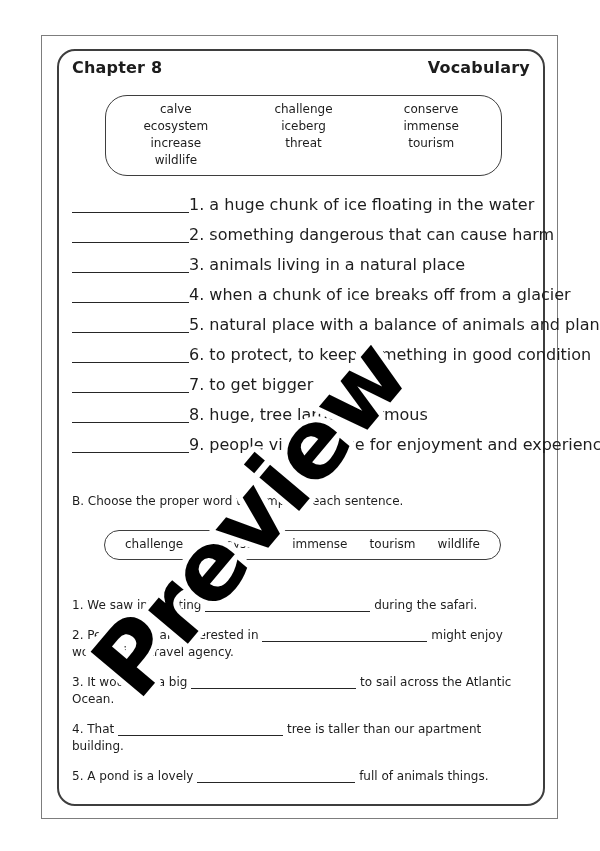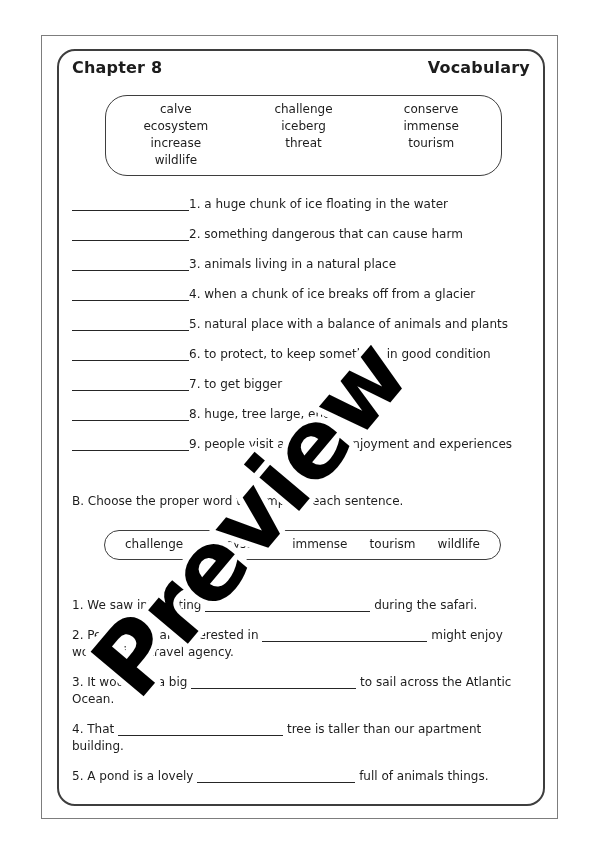--- a/index.html
+++ b/index.html
@@ -63,21 +63,21 @@
     margin: 20px 0 0 32px;
     width: 397px;
     border-radius: 15px;
     padding: 5px 20px 6px 20px;
     display: flex;
     justify-content: space-between;
     text-align: center;
   }
   .items-a { margin-top: 20px; }
   .item {
-    font-size: 12px;
+    font-size: 16px;
     line-height: 17px;
     margin-bottom: 13px;
     white-space: nowrap;
   }
   .blank {
     display: inline-block;
     height: 14px;
     border-bottom: 1.5px solid #262626;
     vertical-align: -3px;
   }

